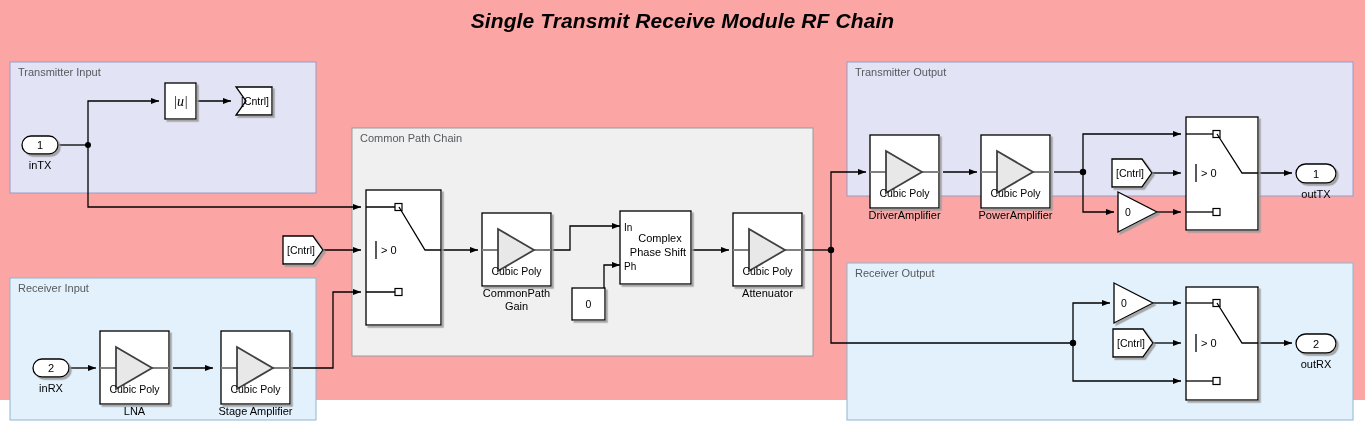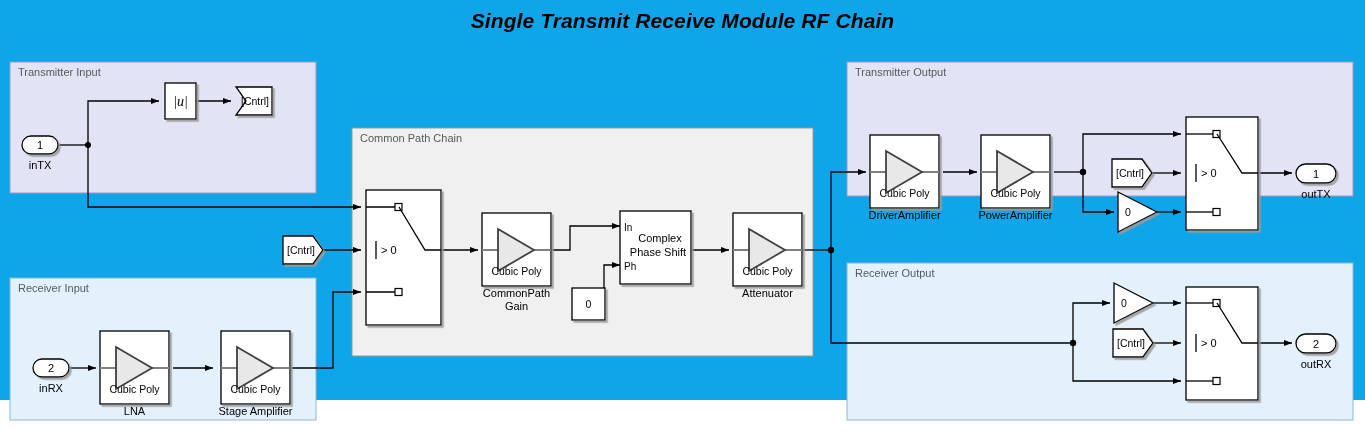--- a/index.html
+++ b/index.html
@@ -1,18 +1,18 @@
 <!DOCTYPE html>
 <html><head>
 <meta charset="utf-8">
 <style>
   html,body{margin:0;padding:0;background:#ffffff;}
   body{width:1365px;height:432px;overflow:hidden;
        font-family:"Liberation Sans","DejaVu Sans",sans-serif;}
-  #stage{position:relative;width:1365px;height:400px;background:#0ea5e9;}
+  #stage{position:relative;width:1365px;height:400px;background:#fca5a5;}
   svg#diagram{position:absolute;left:0;top:0;width:1365px;height:432px;}
   .grp-label{font-size:11px;fill:#555a5e;font-family:"Liberation Sans",sans-serif;}
   .blk-label{font-size:11px;fill:#000;font-family:"Liberation Sans",sans-serif;text-anchor:middle;}
   .blk-inner{font-size:10.5px;fill:#000;font-family:"Liberation Sans",sans-serif;text-anchor:middle;}
   .port-txt{font-size:11px;fill:#000;font-family:"Liberation Sans",sans-serif;text-anchor:middle;}
   .tag-txt{font-size:10.5px;fill:#000;font-family:"Liberation Sans",sans-serif;text-anchor:middle;}
   .sw-txt{font-size:11px;fill:#000;font-family:"Liberation Sans",sans-serif;}
   .ps-txt{font-size:11px;fill:#000;font-family:"Liberation Sans",sans-serif;text-anchor:middle;}
   .ps-port{font-size:10px;fill:#000;font-family:"Liberation Sans",sans-serif;}
   .abs-txt{font-size:14px;fill:#000;font-family:"Liberation Serif","DejaVu Serif",serif;

